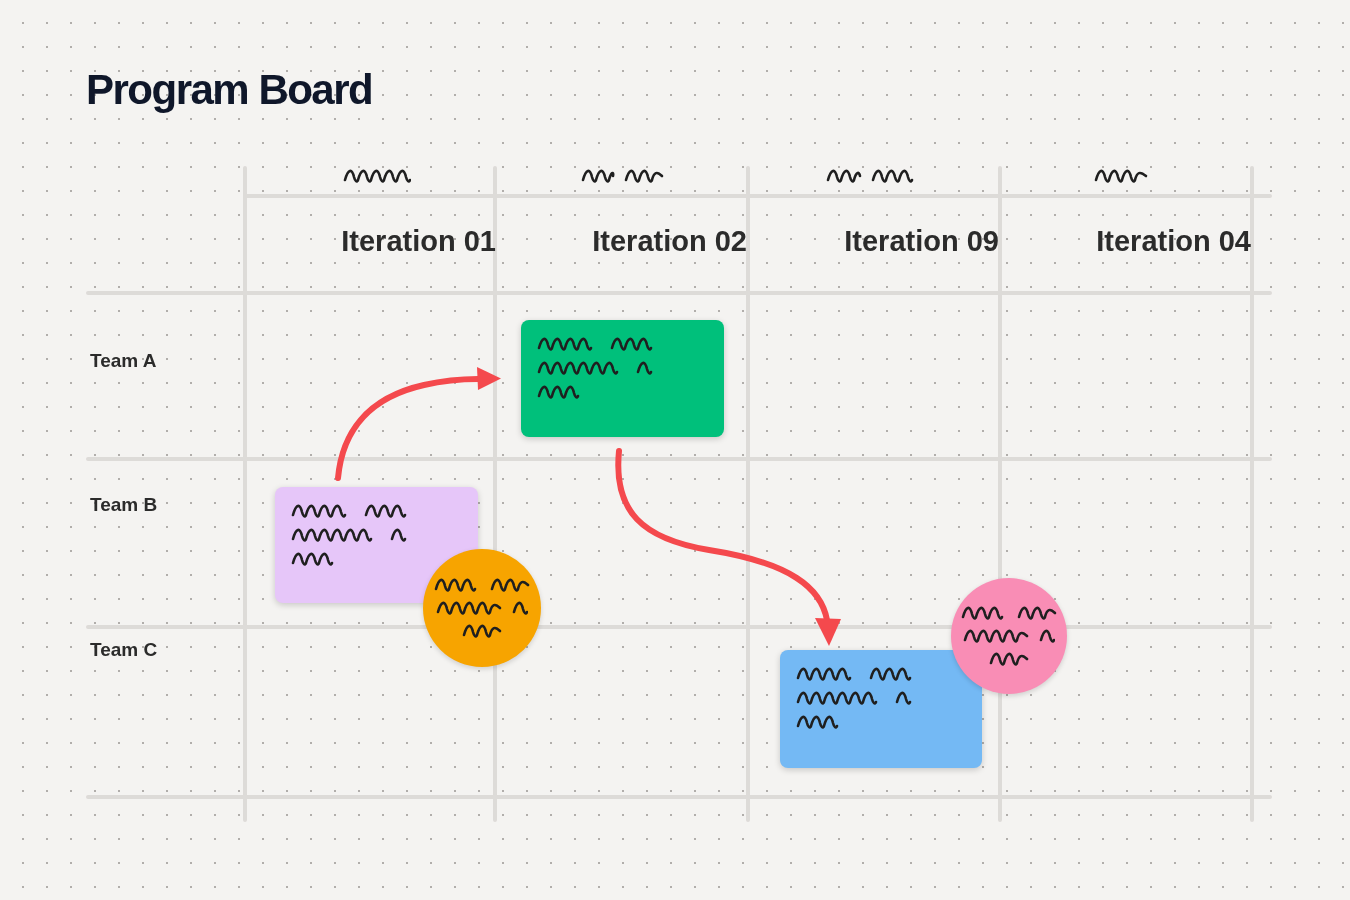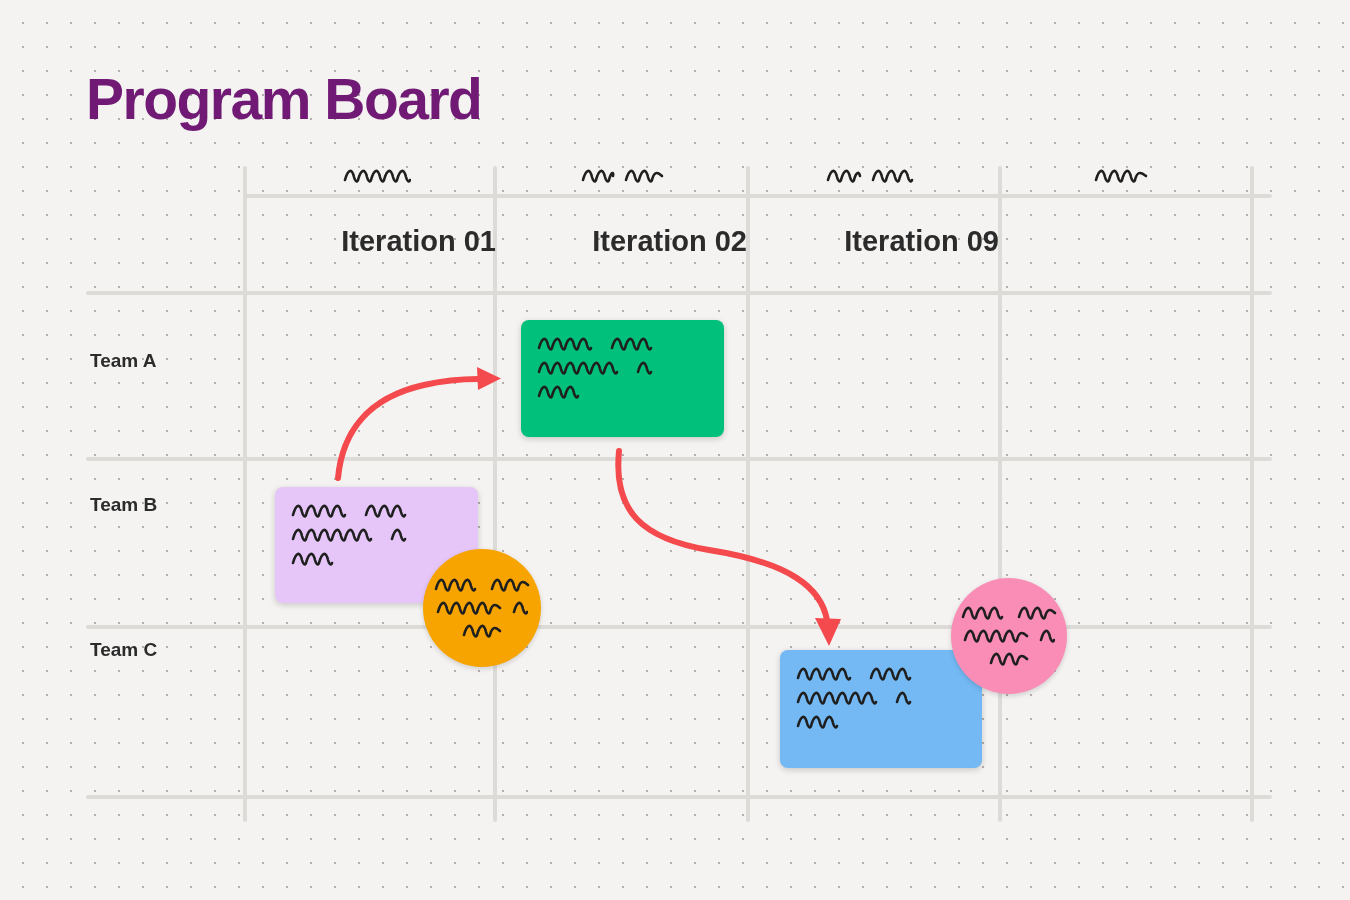--- a/index.html
+++ b/index.html
@@ -8,21 +8,21 @@
     font-family:"Liberation Sans", sans-serif;
     background-color:#F4F3F1;
     background-image:radial-gradient(#B1AEAB 1.3px, rgba(0,0,0,0) 1.4px);
     background-size:24px 24px;
     background-position:11px 11px;
     position:relative;
   }
   .board{position:absolute;inset:0;}
   .title{
     position:absolute;left:86px;top:66px;margin:0;
-    font-size:57px;font-weight:bold;letter-spacing:-1.5px;color:#701a75;
+    font-size:42px;font-weight:bold;letter-spacing:-1.5px;color:#0f172a;
     z-index:5;white-space:nowrap;
   }
   .vline{position:absolute;width:4px;top:166px;height:656px;background:#DDDBD8;border-radius:2px;z-index:1;}
   .hline{position:absolute;height:4px;background:#DDDBD8;border-radius:2px;z-index:1;}
   .col-header{
     position:absolute;top:225px;width:250px;text-align:right;
     font-size:29px;font-weight:bold;color:#2b2b2b;z-index:5;white-space:nowrap;
   }
   .team-label{
     position:absolute;left:90px;font-size:19px;font-weight:bold;color:#2b2b2b;
@@ -88,20 +88,21 @@
   </div>
   <div class="ink" style="left:1094px;top:167px">
     <svg class="scr" width="54" height="18" viewBox="0 0 54 18">
         <path d="M2 13 c3 -11 7 -12 9 -3 c1 4 3 6 4 3 c3 -11 7 -12 9 -3 c1 4 3 6 4 3 c3 -11 7 -12 9 -3 c1 4 3 6 4 3 c2 -8 5 -9 11 -4" fill="none" stroke="#1F1F1F" stroke-width="2.6" stroke-linecap="round"></path>
       </svg>
   </div>
 
   <div class="col-header" style="left:246px">Iteration 01</div>
   <div class="col-header" style="left:497px">Iteration 02</div>
   <div class="col-header" style="left:749px">Iteration 09</div>
+  <div class="col-header" style="left:1001px">Iteration 04</div>
 
   <div class="team-label" style="top:350px">Team A</div>
   <div class="team-label" style="top:494px">Team B</div>
   <div class="team-label" style="top:639px">Team C</div>
 
   <div class="note" style="left: 521px; top: 320px; width: 203px; height: 117px; background-color: rgb(0, 192, 123);">
     <div class="note-row">
         <svg class="scr" width="58" height="18" viewBox="0 0 58 18">
           <path d="M2 13 c3 -11 7 -12 9 -3 c1 4 3 6 4 3 c3 -11 7 -12 9 -3 c1 4 3 6 4 3 c3 -11 7 -12 9 -3 c1 4 3 6 4 3 c3 -11 7 -12 9 -3 c1 4 3 6 4 3" fill="none" stroke="#1F1F1F" stroke-width="2.6" stroke-linecap="round"></path>
         </svg>

